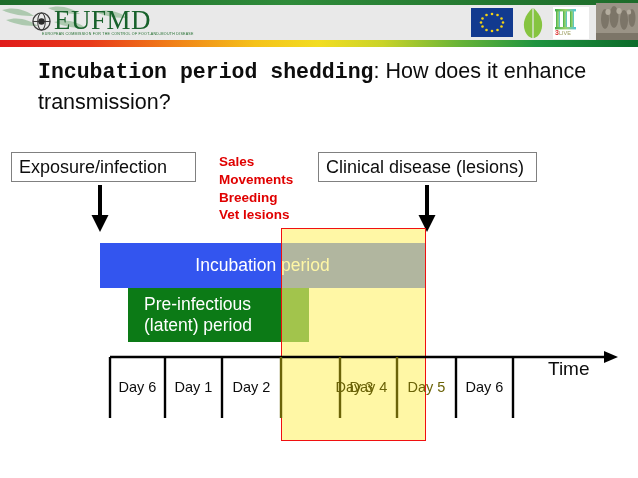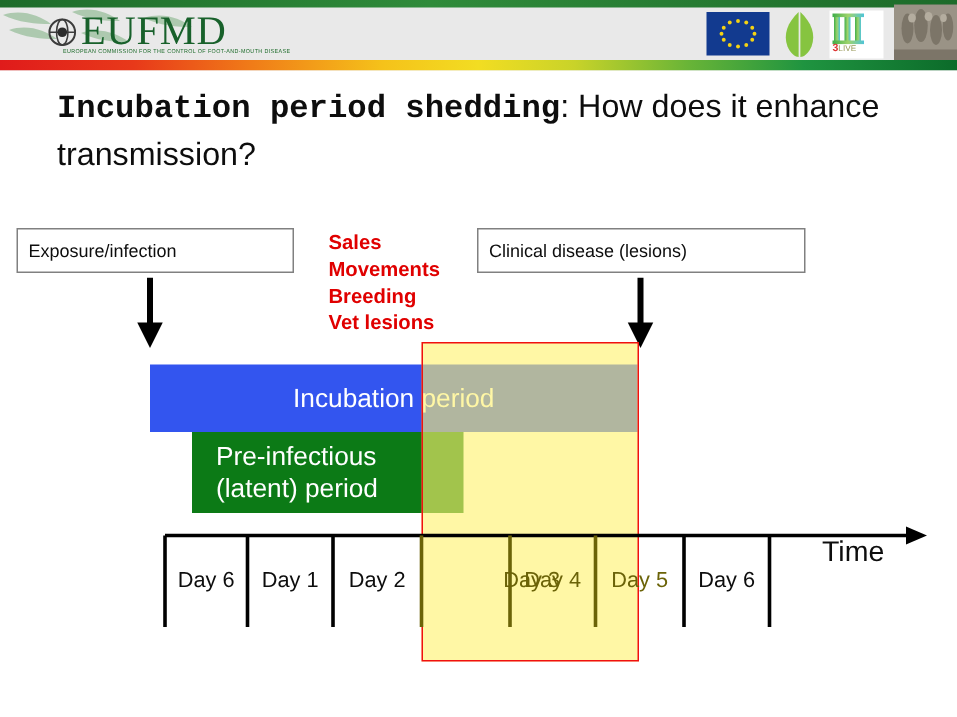--- a/index.html
+++ b/index.html
@@ -162,21 +162,21 @@
   #slide-title .title-bold { font-weight: bold; font-family: Liberation Mono, monospace; }
 
   
   #diagram { position: absolute; left: 0; top: 0; width: 638px; height: 478px; }
 
   .callout-box {
     position: absolute;
     box-sizing: border-box;
     border: 1px solid #808080;
     background: #ffffff;
-    font-size: 12px;
+    font-size: 18px;
     line-height: 18px;
     color: #0d0d0d;
     display: flex;
     align-items: center;
     padding: 0 7px;
     white-space: nowrap;
   }
   #exposure-box { left: 11px;  top: 152px; width: 185px; height: 30px; }
   #clinical-box { left: 318px; top: 152px; width: 219px; height: 30px; }
 

